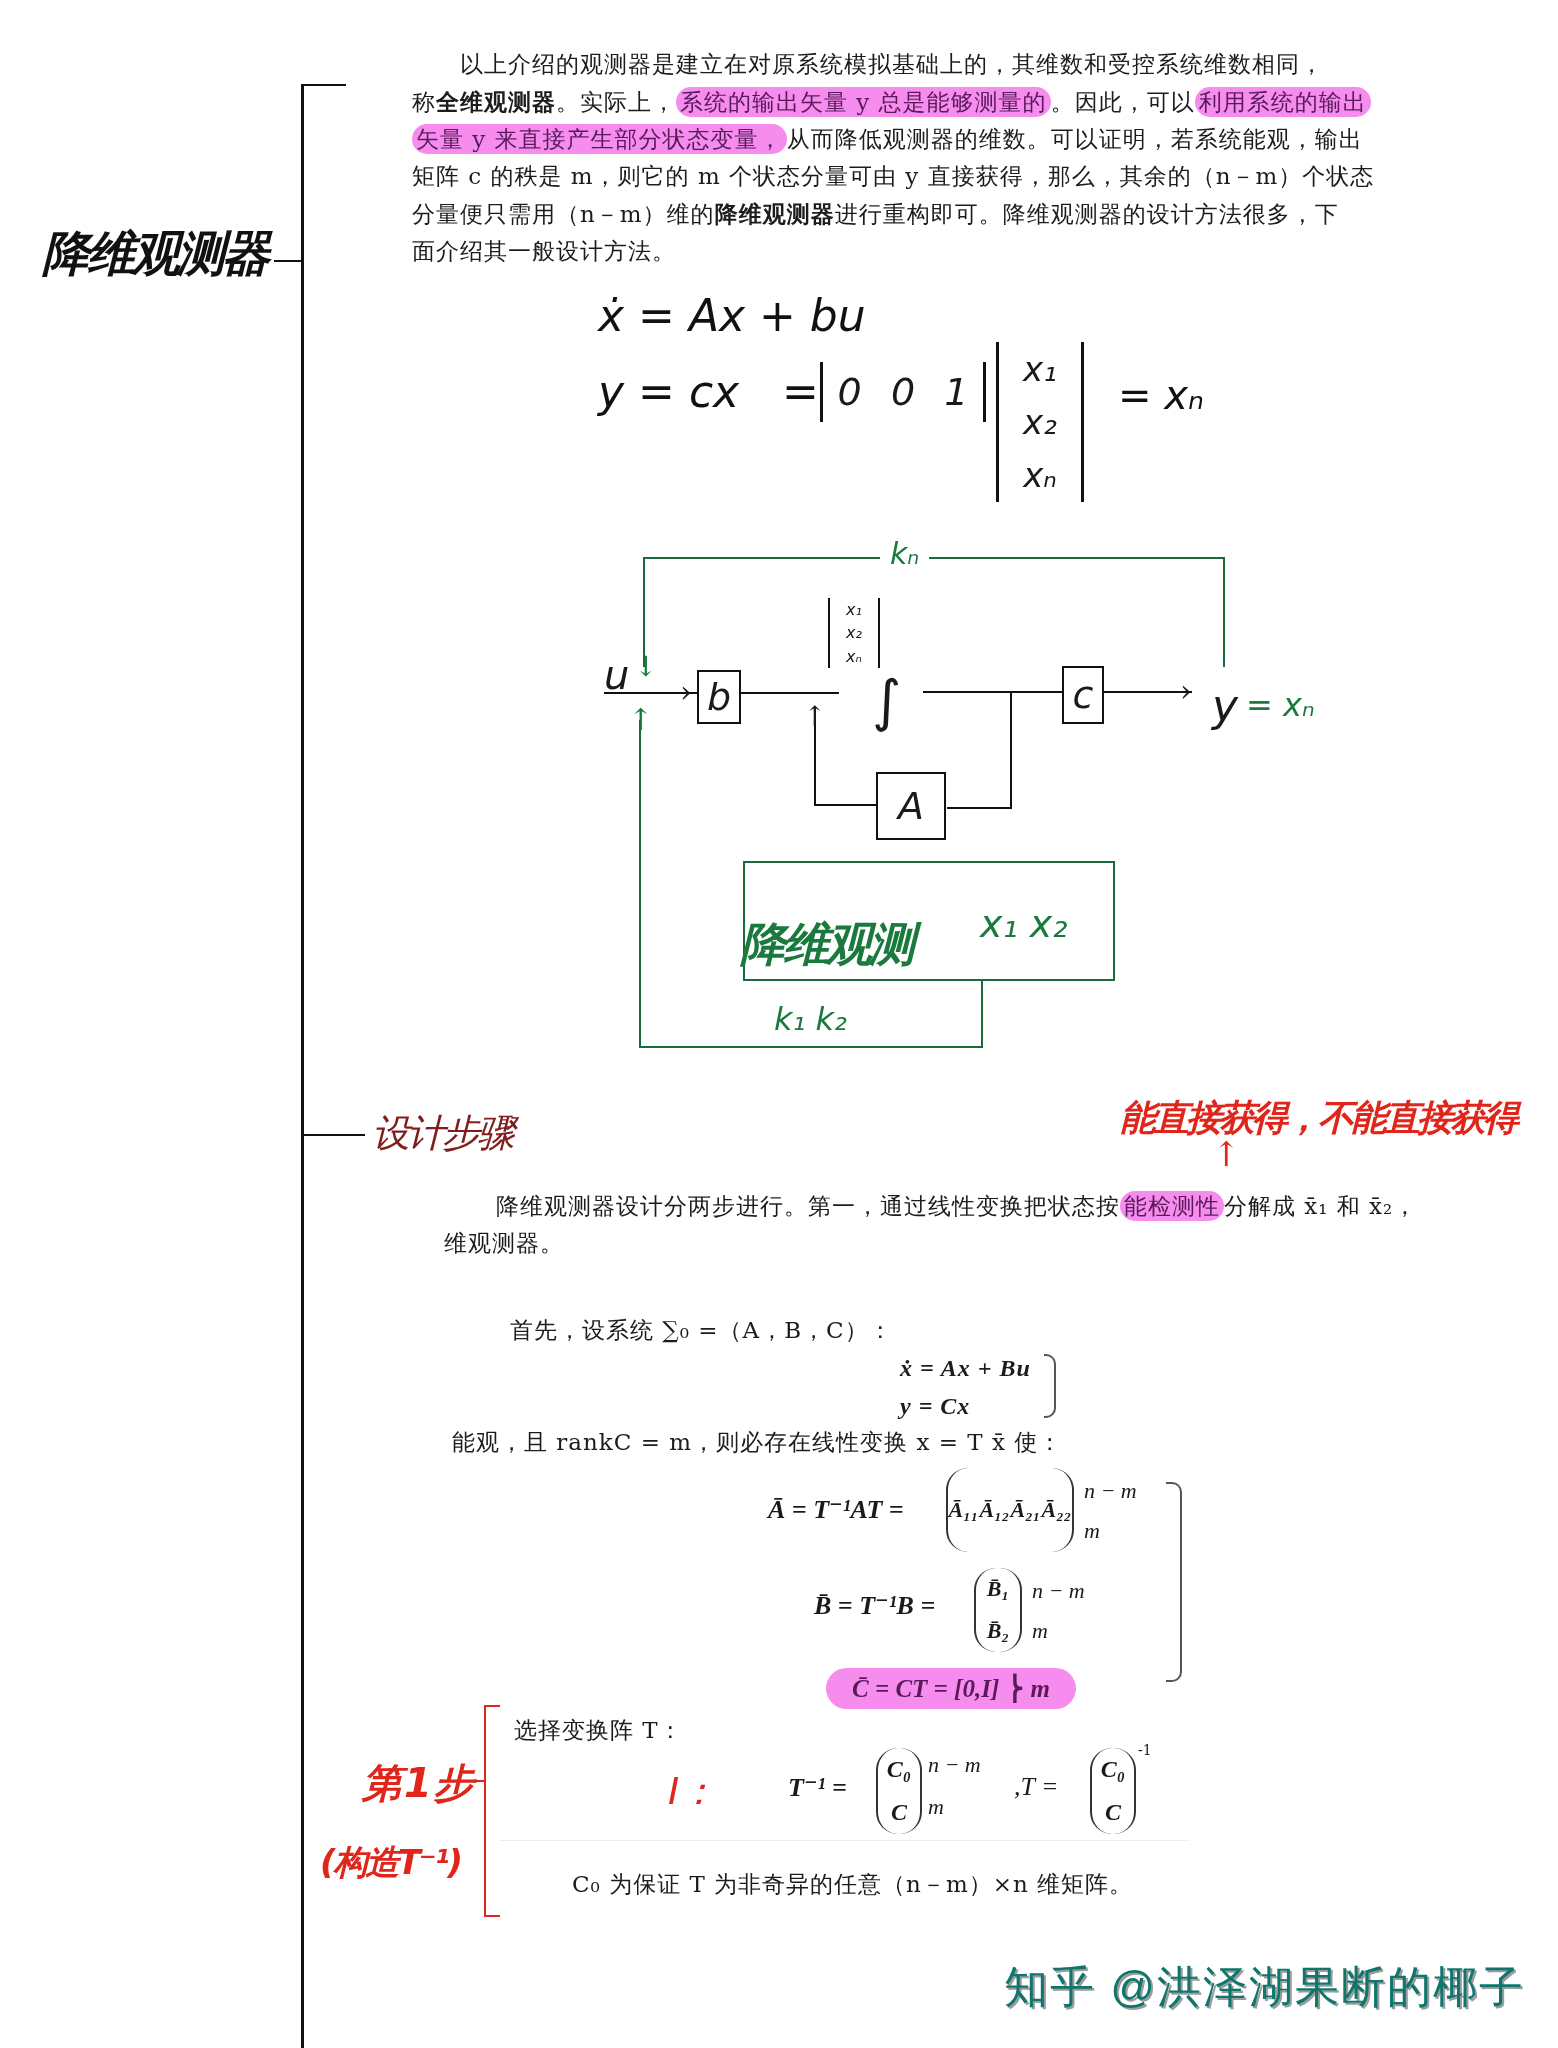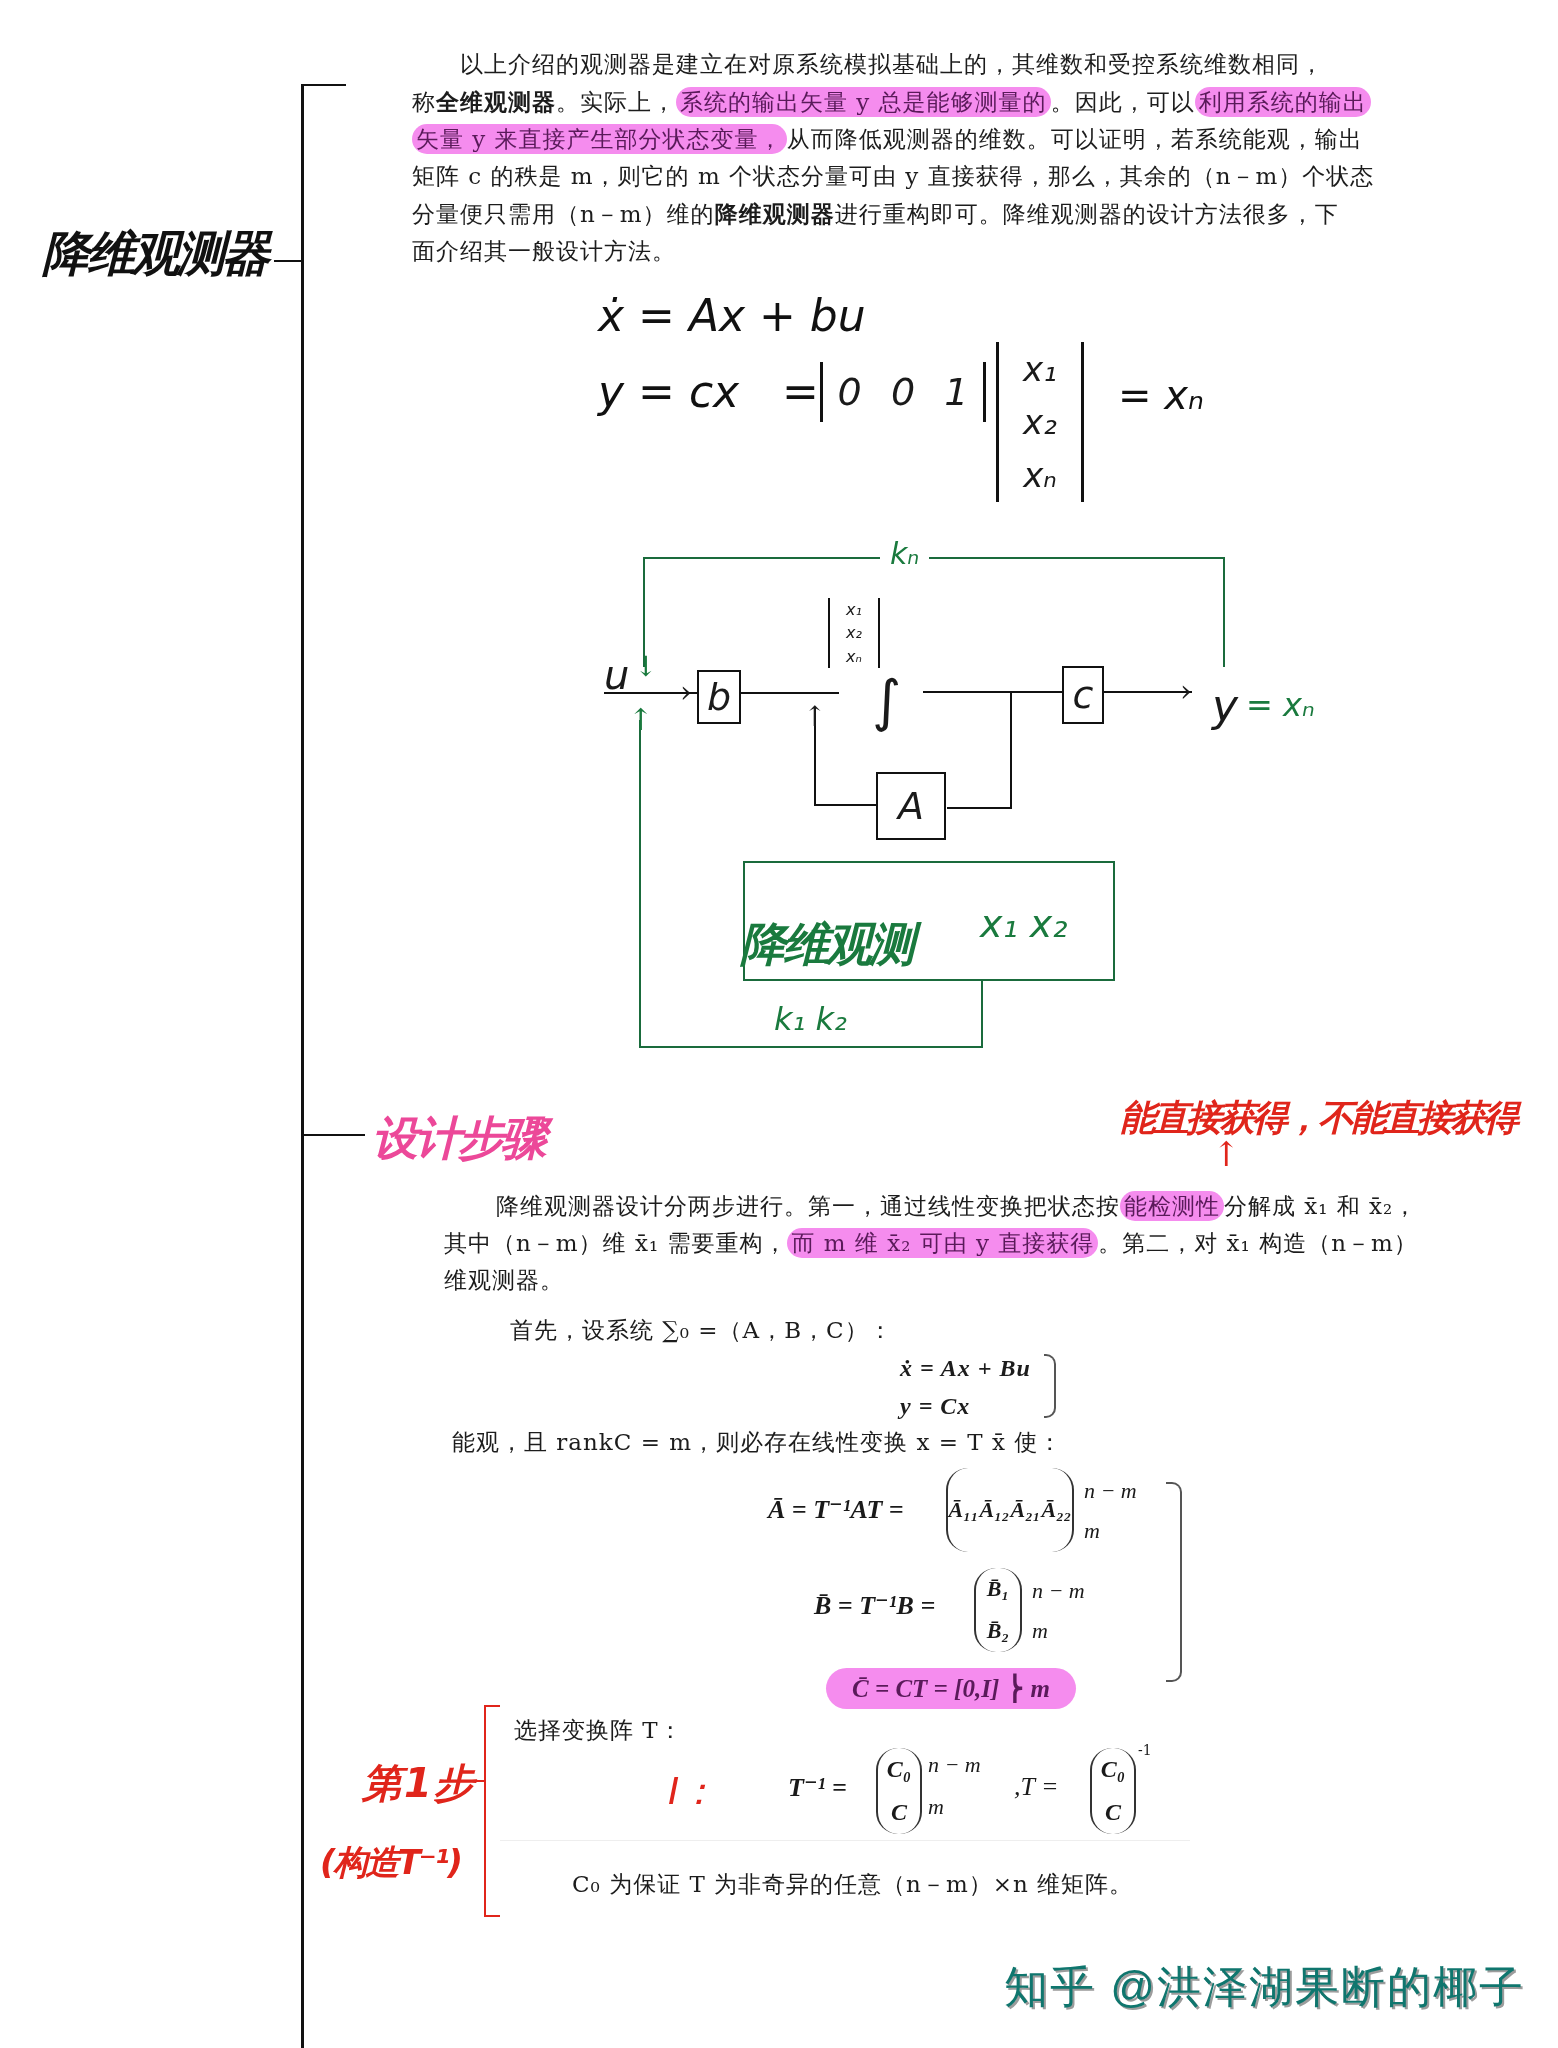--- a/index.html
+++ b/index.html
@@ -24,21 +24,21 @@
 </style>
 </head>
 <body>
 
 <div class="line" style="left:301px; top:84px; width:3px; height:1964px;"></div>
 <div class="line" style="left:301px; top:84px; width:45px; height:2px;"></div>
 <div class="line" style="left:274px; top:260px; width:28px; height:2px;"></div>
 <div class="line" style="left:301px; top:1134px; width:64px; height:2px;"></div>
 
 <div class="abs hand" style="left:42px; top:222px; font-size:48px; font-weight:bold; color:#111; letter-spacing:-3px;">降维观测器</div>
-<div class="abs hand" style="left:372px; top:1108px; font-size:46px; font-weight:bold; color:#ec4899; letter-spacing:-3px;">设计步骤</div>
+<div class="abs hand" style="left:372px; top:1108px; font-size:38px; font-weight:normal; color:#7f1d1d; letter-spacing:-3px;">设计步骤</div>
 
 <div class="para print" style="left:396px; top:46px;">
   <div style="padding-left:48px;"><span>以上介绍的观测器是建立在对原系统模拟基础上的，其维数和受控系统维数相同，</span></div>
   <div>
     <span>称</span><span class="bold">全维观测器</span><span>。实际上，</span><span class="hl">系统的输出矢量 y 总是能够测量的</span><span>。因此，可以</span><span class="hl">利用系统的输出</span>
   </div>
   <div>
     <span class="hl">矢量 y 来直接产生部分状态变量，</span><span>从而降低观测器的维数。可以证明，若系统能观，输出</span>
   </div>
   <div><span>矩阵 c 的秩是 m，则它的 m 个状态分量可由 y 直接获得，那么，其余的（n－m）个状态</span></div>
@@ -106,23 +106,20 @@
   <div class="abs hand green" style="left:774px; top:1000px; font-size:32px;">k₁ k₂</div>
 </div>
 
 <div class="abs hand red" style="left:1120px; top:1094px; font-size:36px; font-weight:bold; letter-spacing:-3px;">能直接获得，不能直接获得</div>
 <div class="abs red" style="left:1212px; top:1134px; font-size:34px;">↑</div>
 
 <div class="para print" style="left:428px; top:1188px; width:1080px;">
   <div style="padding-left:52px;">
     <span>降维观测器设计分两步进行。第一，通过线性变换把状态按</span><span class="hl">能检测性</span><span>分解成 x̄₁ 和 x̄₂，</span>
   </div>
-  <div>
-    <span>其中（n－m）维 x̄₁ 需要重构，</span><span class="hl">而 m 维 x̄₂ 可由 y 直接获得</span><span>。第二，对 x̄₁ 构造（n－m）</span>
-  </div>
   <div><span>维观测器。</span></div>
 </div>
 
 <div class="abs print" style="left:494px; top:1312px;">首先，设系统 ∑₀ =（A，B，C）：</div>
 <div class="abs print mb" style="left:884px; top:1350px; font-size:24px;">ẋ = Ax + Bu</div>
 <div class="abs print mb" style="left:884px; top:1388px; font-size:24px;">y = Cx</div>
 <div class="brace" style="left:1044px; top:1354px; width:10px; height:60px;"></div>
 <div class="abs print" style="left:436px; top:1424px;">能观，且 rankC = m，则必存在线性变换 x = T x̄ 使：</div>
 
 <div class="abs mb math-big" style="left:768px; top:1494px;">Ā = T⁻¹AT =</div>

